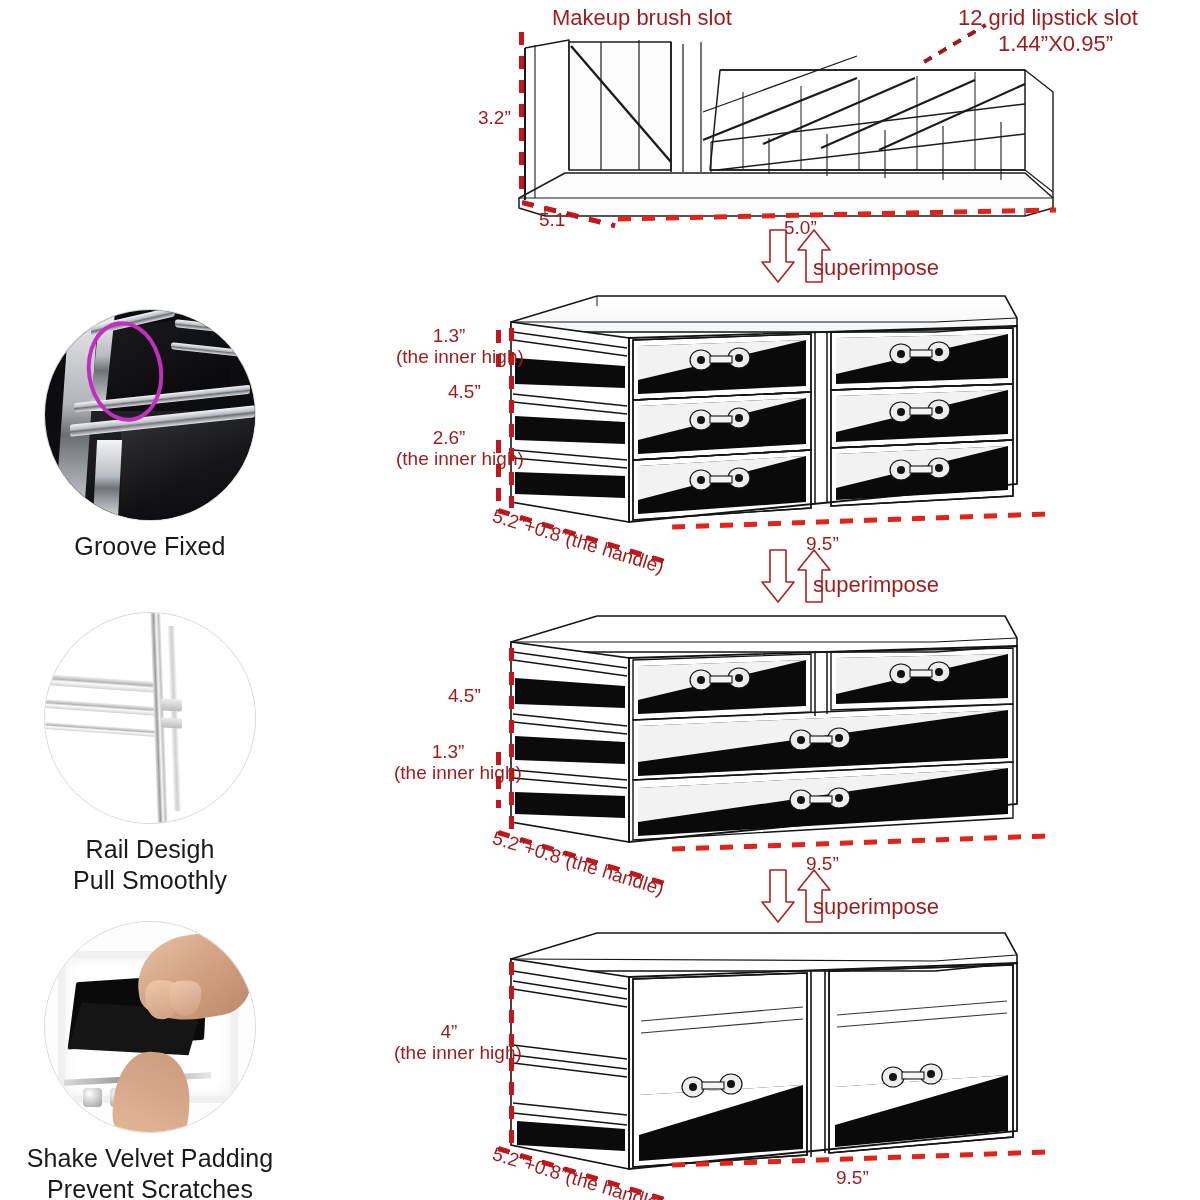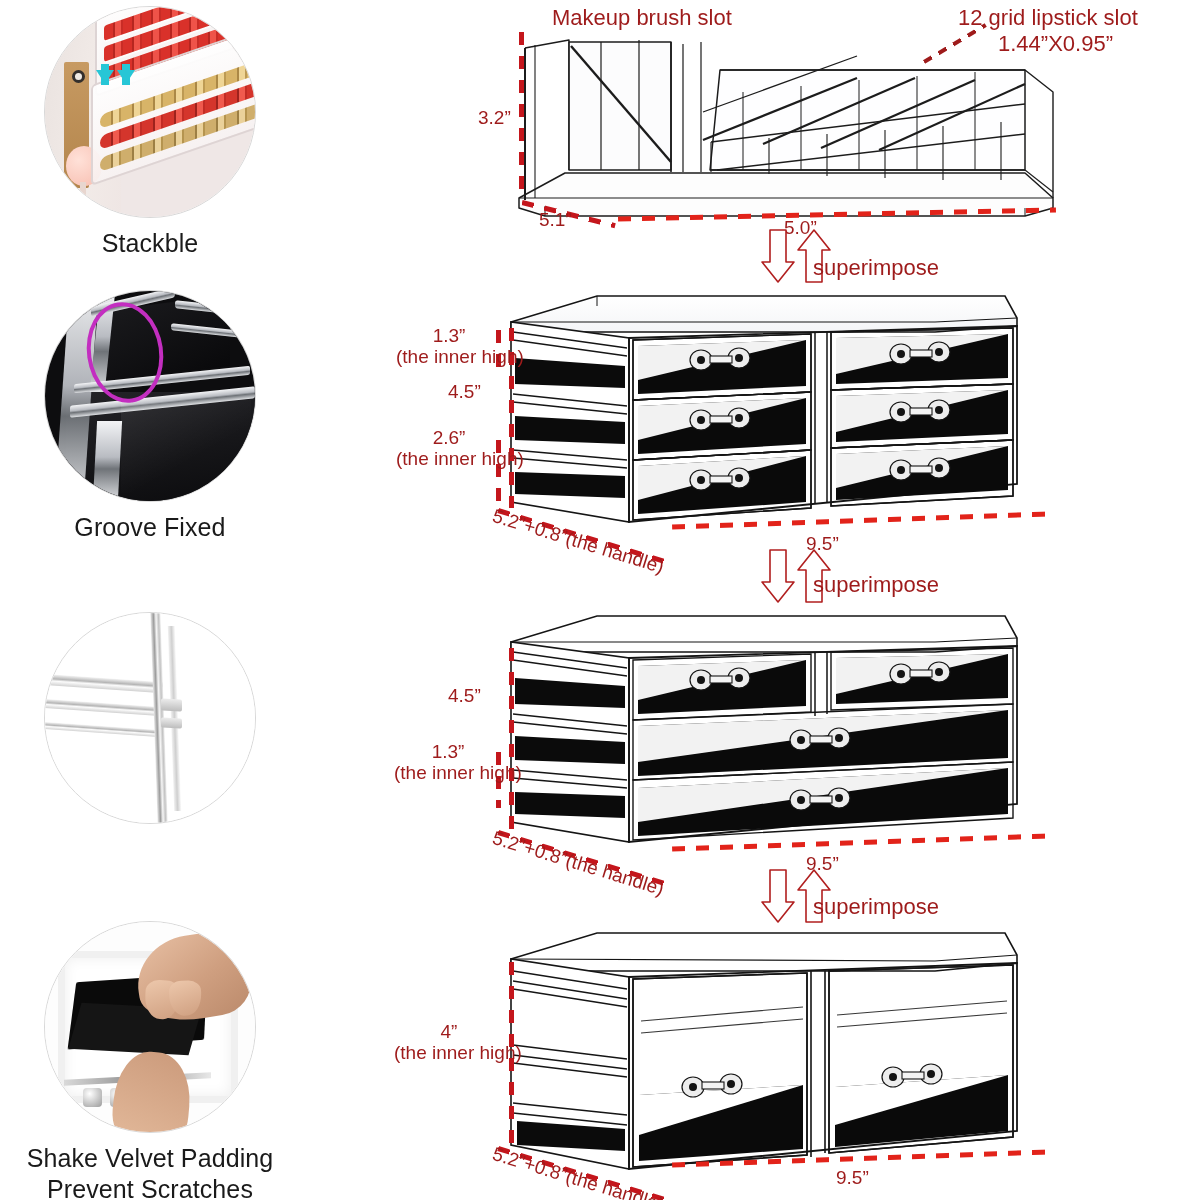--- a/index.html
+++ b/index.html
@@ -223,48 +223,22 @@
   .unit { position:absolute; }
   .unit svg { display:block; }
 </style>
 </head>
 <body>
 
 <div id="page">
 
   <div class="feature-col">
 
-    <div class="feature" style="top:6px;">
-      <div class="feature-circle">
-        <div class="ph1">
-          <div class="wallL"></div>
-          <div class="doorwood"></div>
-          <div class="knob"></div>
-          <div class="puff"></div>
-          <div class="trayTop">
-            <div class="rowRed"></div>
-              <div class="rowRed"></div>
-              <div class="rowRed"></div>
-          </div>
-          <div class="trayBot">
-            <div class="rowGold r1"></div>
-              <div class="rowGold r2"></div>
-            <div class="rowGold r3"></div>
-              <div class="rowGold r4"></div>
-          </div>
-          <span class="arrow-down-cyan a1"></span>
-          <span class="arrow-down-cyan a2"></span>
-        </div>
-      </div>
-      <div class="feature-label">
-        <span>Stackble</span>
-      </div>
-    </div>
-
-    <div class="feature" style="top:290px;">
+
+    <div class="feature" style="top:309px;">
       <div class="feature-circle">
         <div class="ph2">
           <div class="blk1"></div>
             <div class="blk2"></div>
           <div class="glassbar g1"></div>
             <div class="glassbar g2"></div>
           <div class="glassbar g5"></div>
             <div class="glassbar g6"></div>
           <div class="glassbar g7"></div>
             <div class="glassbar g3"></div>
@@ -283,20 +257,24 @@
       <div class="feature-circle">
         <div class="ph3">
           <div class="hrail h1"></div>
             <div class="hrail h2"></div>
             <div class="hrail h3"></div>
           <div class="vrail v1"></div>
             <div class="vrail v2"></div>
           <div class="nub n1"></div>
             <div class="nub n2"></div>
         </div>
+      </div>
+      <div class="feature-label">
+        <span>Rail Desigh</span>
+        <span class="l2">Pull Smoothly</span>
       </div>
     </div>
 
     <div class="feature" style="top:921px;">
       <div class="feature-circle">
         <div class="ph4">
           <div class="boxedge"></div>
           <div class="velvet"></div>
           <div class="velvet2"></div>
           <div class="lip"></div>

